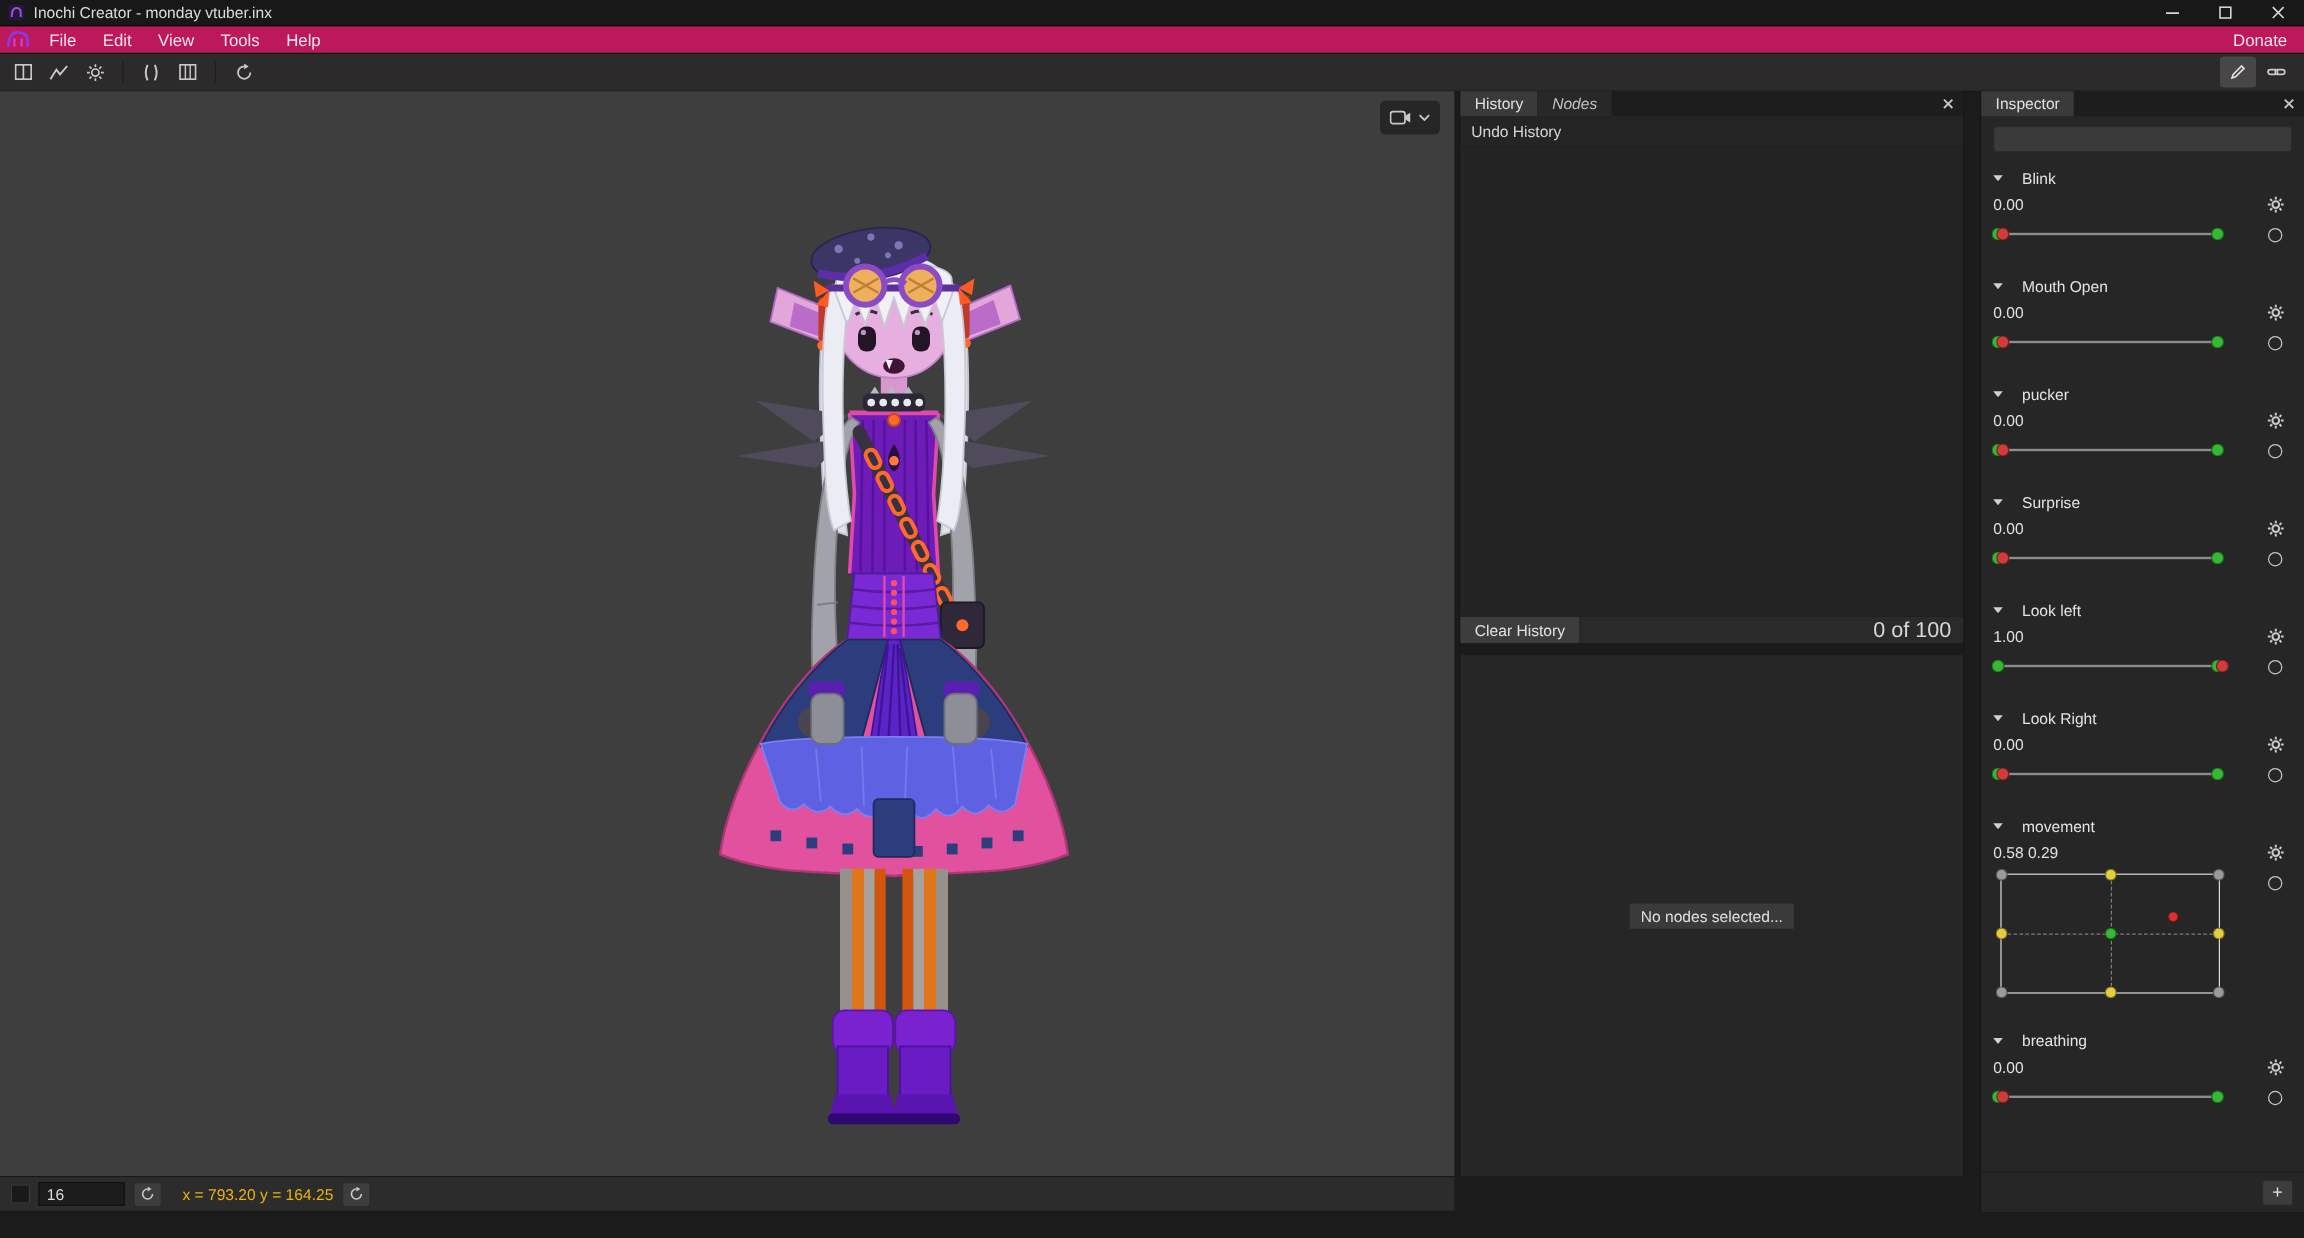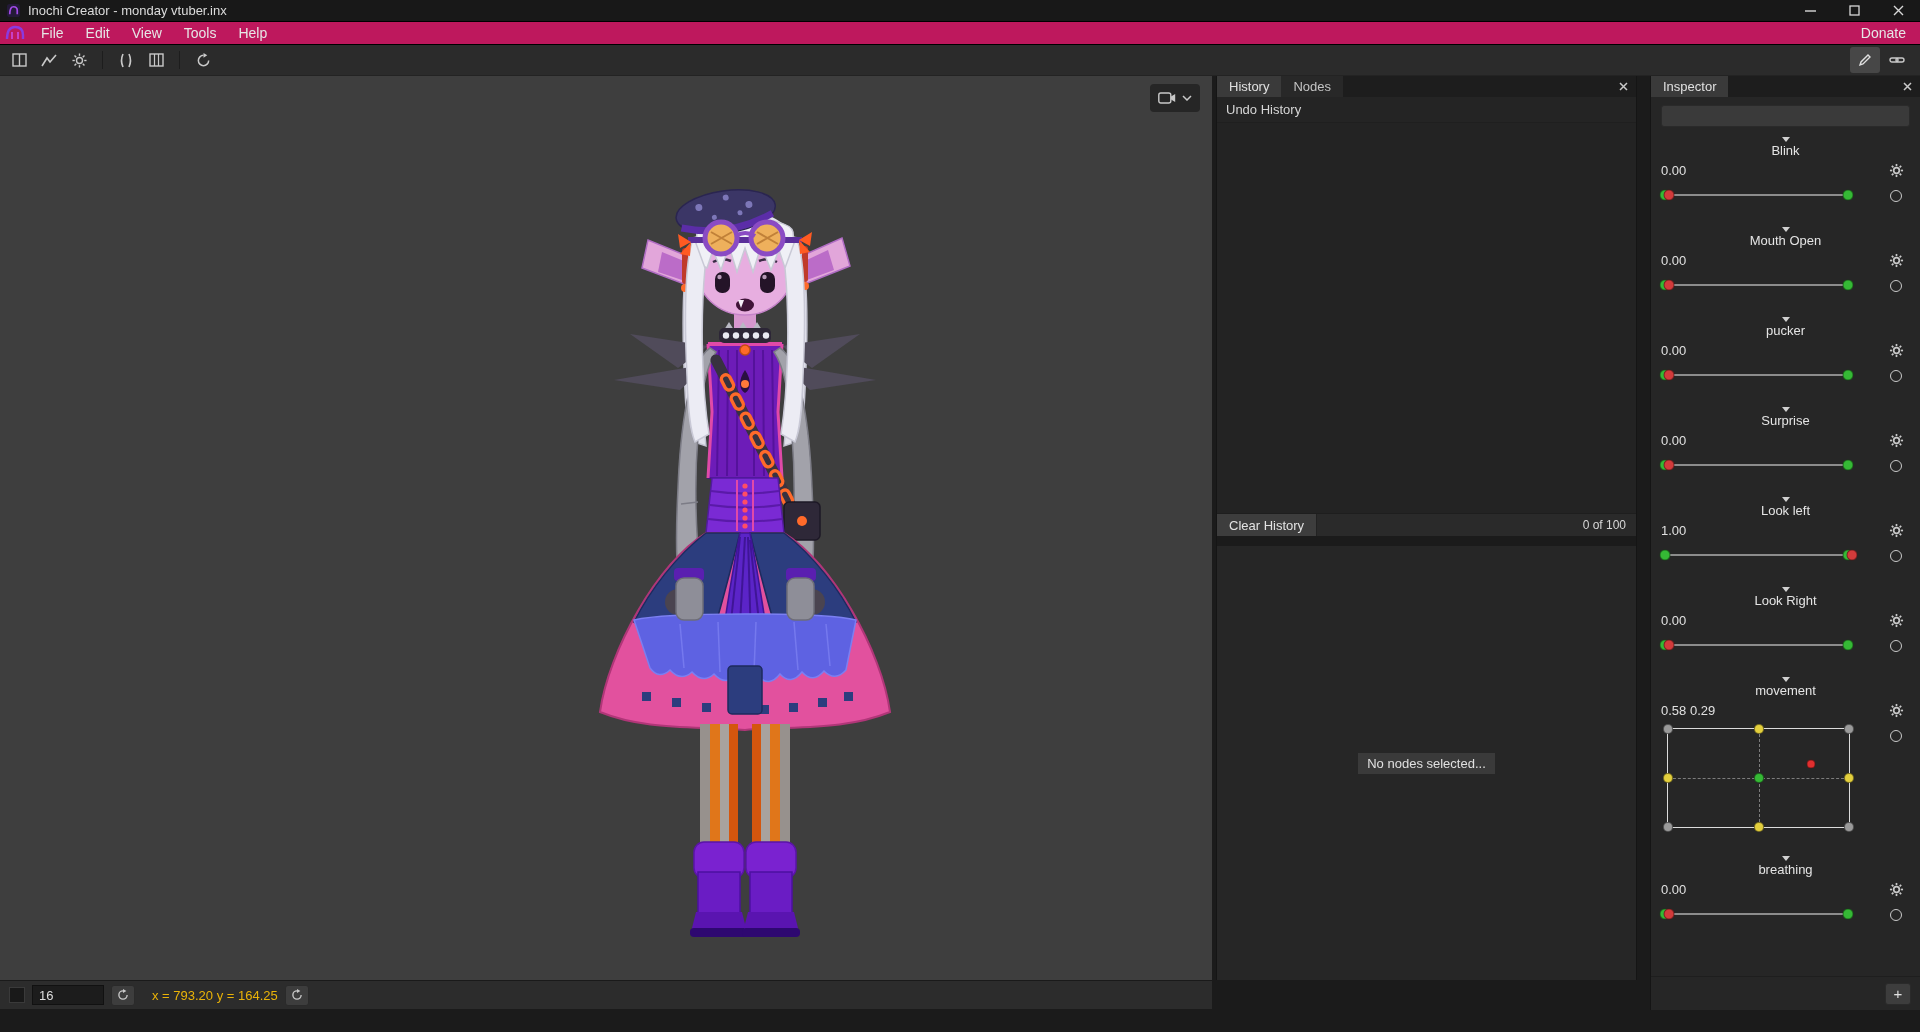--- a/index.html
+++ b/index.html
@@ -47,41 +47,41 @@
   .status-input { width:72px; height:20px; background:#1c1c1c; border:1px solid #111; color:#ddd; font-size:13px; padding:0 6px;
     font-family:"Liberation Sans", sans-serif; }
   .mini-btn { width:24px; height:21px; background:#3d3d3d; border:1px solid #2a2a2a; border-radius:3px; display:flex; align-items:center; justify-content:center; }
   .coords { font-size:13px; color:#eab308; margin-left:10px; }
   .canvas-strip { flex:1; background:#1b1b1b; }
 
   
   .tabbar { height:21px; background:#1d1d1d; display:flex; align-items:stretch; flex:none; }
   .tab { padding:0 12px; display:flex; align-items:center; font-size:13px; color:#e0e0e0; }
   .tab.active { background:#3a3a3a; }
-  .tab.inactive { background:#282828; color:#c4c4c4; }
+  .tab.inactive { background:#282828; color:#c4c4c4;font-style:italic; }
   .tab-close { margin-left:auto; width:26px; display:flex; align-items:center; justify-content:center; }
 
   
   .undo-header { height:26px; line-height:26px; padding:0 9px; background:#242424; font-size:13px; color:#d6d6d6; border-bottom:1px solid #1f1f1f; flex:none; }
   .history-list { height:390px; background:#232323; flex:none; }
   .history-footer { height:23px; background:#2a2a2a; display:flex; align-items:center; border-top:1px solid #1e1e1e; flex:none; }
   .clear-btn { height:100%; padding:0 12px; background:#3d3d3d; border:none; border-right:1px solid #222; color:#e2e2e2; font-size:13px;
     font-family:"Liberation Sans", sans-serif; }
-  .count-label { margin-left:auto; padding-right:10px; font-size:12px; color:#d8d8d8; }
+  .count-label { margin-left:auto; padding-right:10px; font-size:18px; color:#d8d8d8; }
   .panel-gap { height:10px; background:#1b1b1b; flex:none; }
   .inspector-body { flex:1; background:#262626; display:flex; align-items:center; justify-content:center; }
   .empty-chip { background:#3a3a3a; padding:3px 9px; font-size:13px; color:#e0e0e0; }
 
   
   .params-body { flex:1; padding:8px 10px 0 10px; overflow:hidden; display:flex; flex-direction:column; }
   .param-search { height:22px; background:#3a3a3a; border:1px solid #2a2a2a; border-radius:3px; margin-bottom:10px; display:flex; align-items:center; flex:none; }
   .param-search input { flex:1; background:transparent; border:none; outline:none; color:#ddd; font-size:13px; padding:0 7px;
     font-family:"Liberation Sans", sans-serif; }
   .param-card { margin-bottom:18px; }
-  .param-header { height:22px; display:flex; align-items:center; gap:1px;flex-direction:column; }
+  .param-header { height:22px; display:flex; align-items:center; gap:16px; }
   .caret { width:0; height:0; border-left:4px solid transparent; border-right:4px solid transparent; border-top:5px solid #d0d0d0; }
   .param-name { font-size:13px; color:#e4e4e4; }
   .param-body-row { display:flex; }
   .param-left { flex:1; min-width:0; }
   .param-value { height:22px; font-size:13px; color:#e0e0e0; display:flex; align-items:center; }
   .param-slider { position:relative; height:28px; margin-right:30px; }
   .slider-track { position:absolute; left:4px; right:4px; top:50%; height:2px; background:#8c8c8c; transform:translateY(-50%); }
   .slider-handle { position:absolute; top:50%; width:11px; height:11px; border-radius:50%; transform:translate(-50%,-50%);
     border:1px solid rgba(0,0,0,.45); }
   .slider-handle.kp { background:var(--slider-green,#35b935); }

